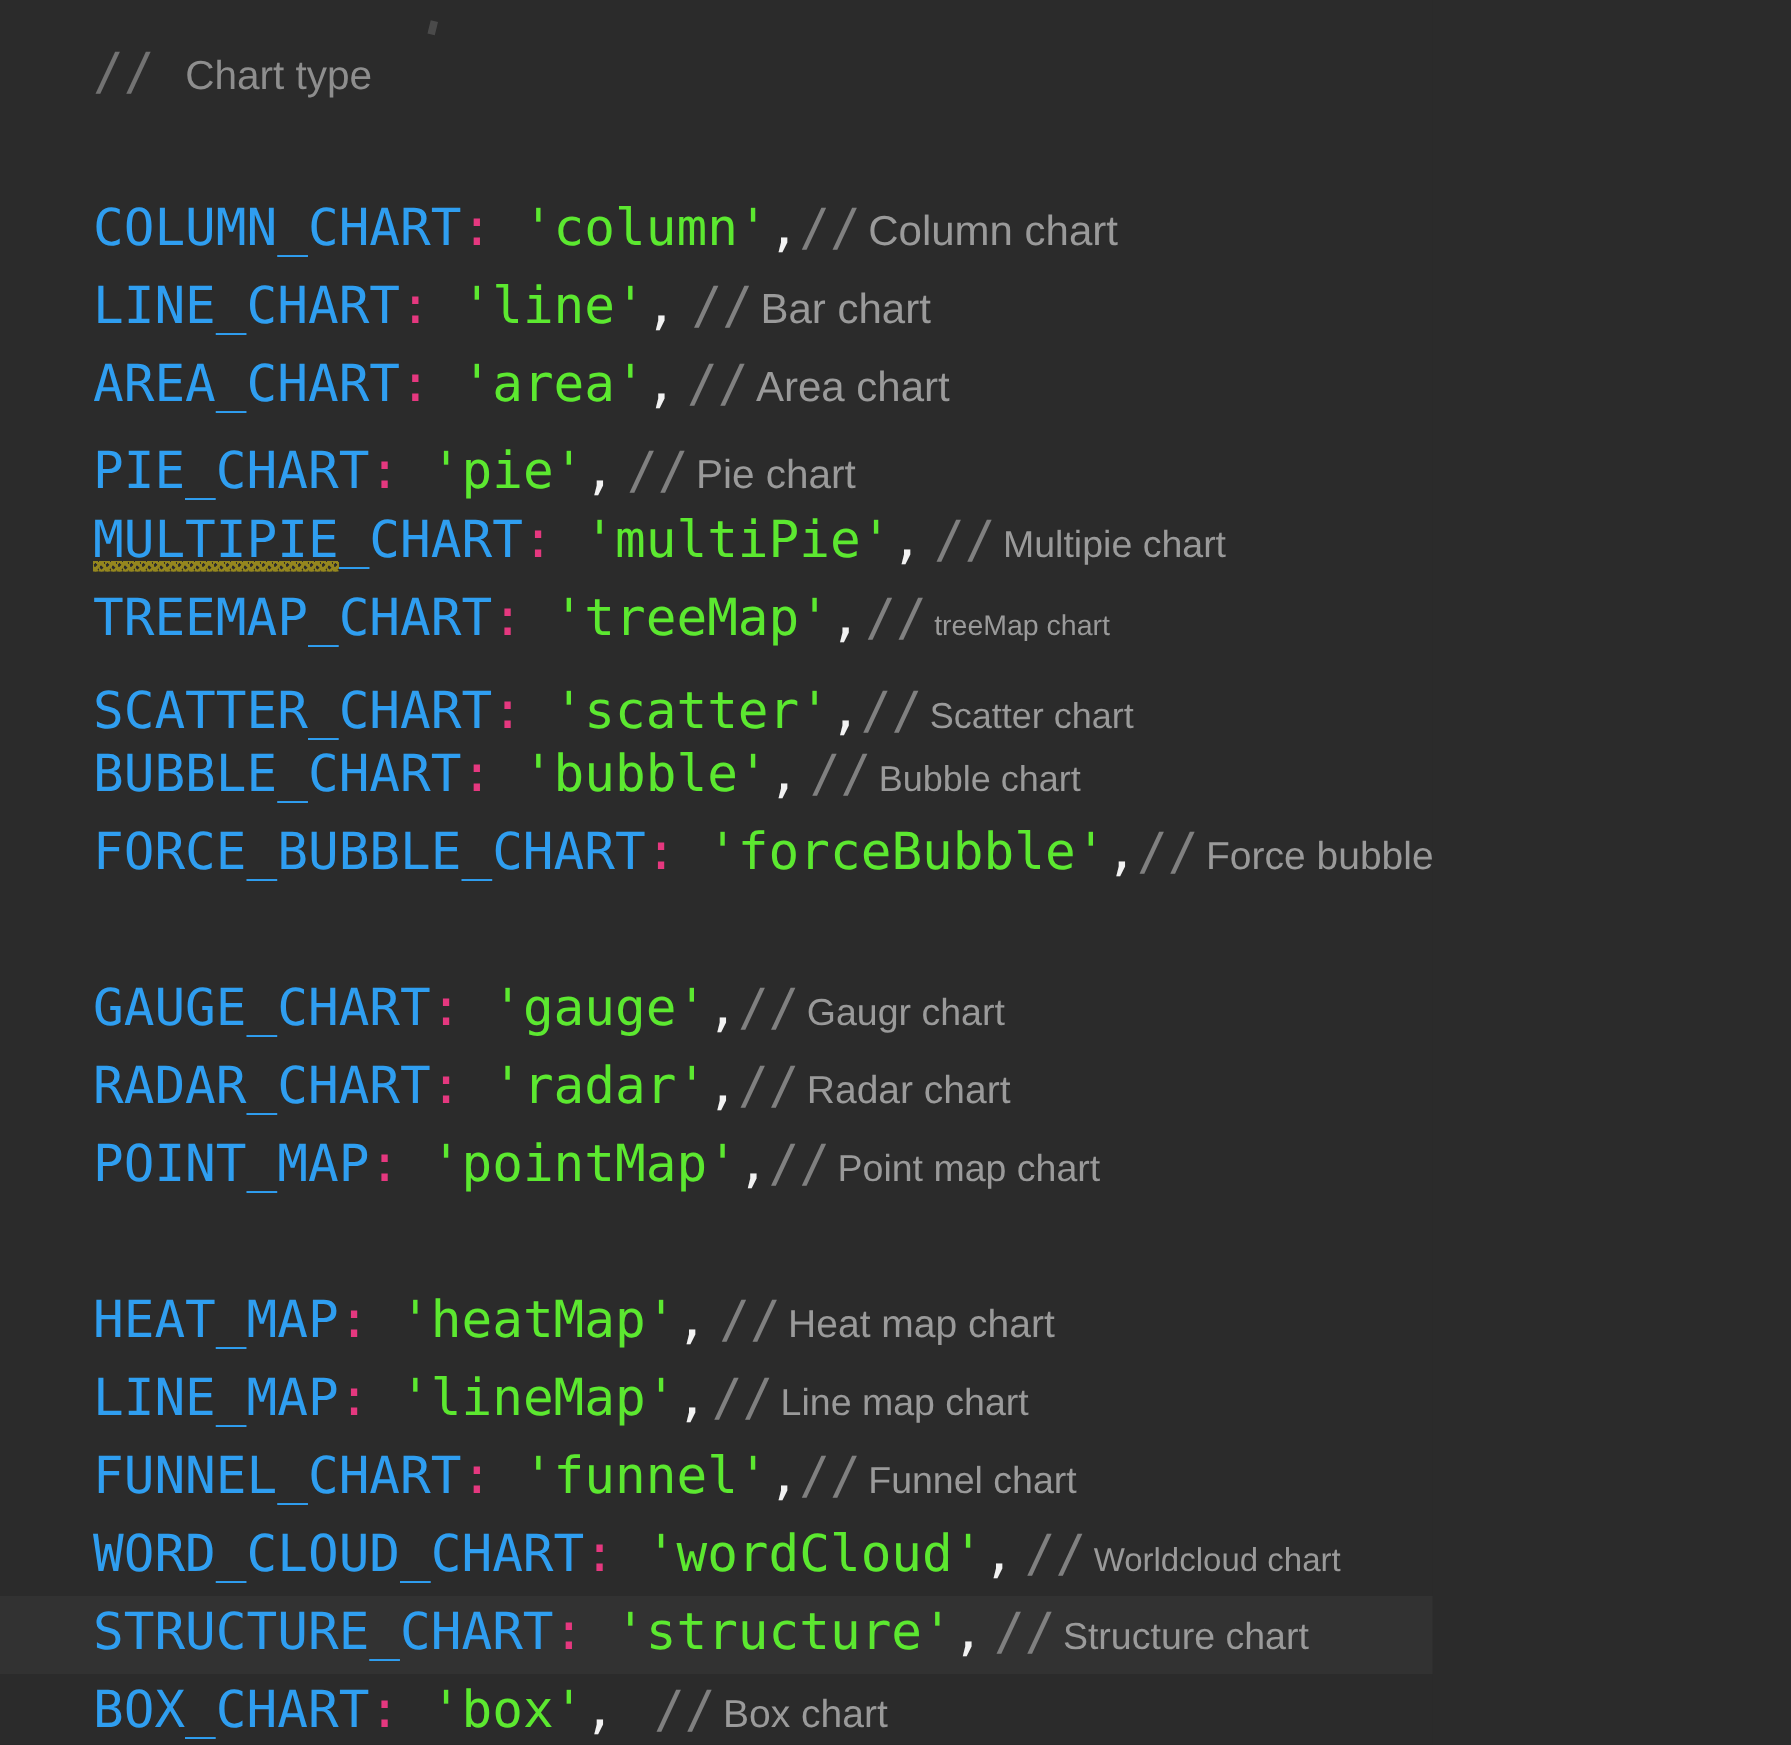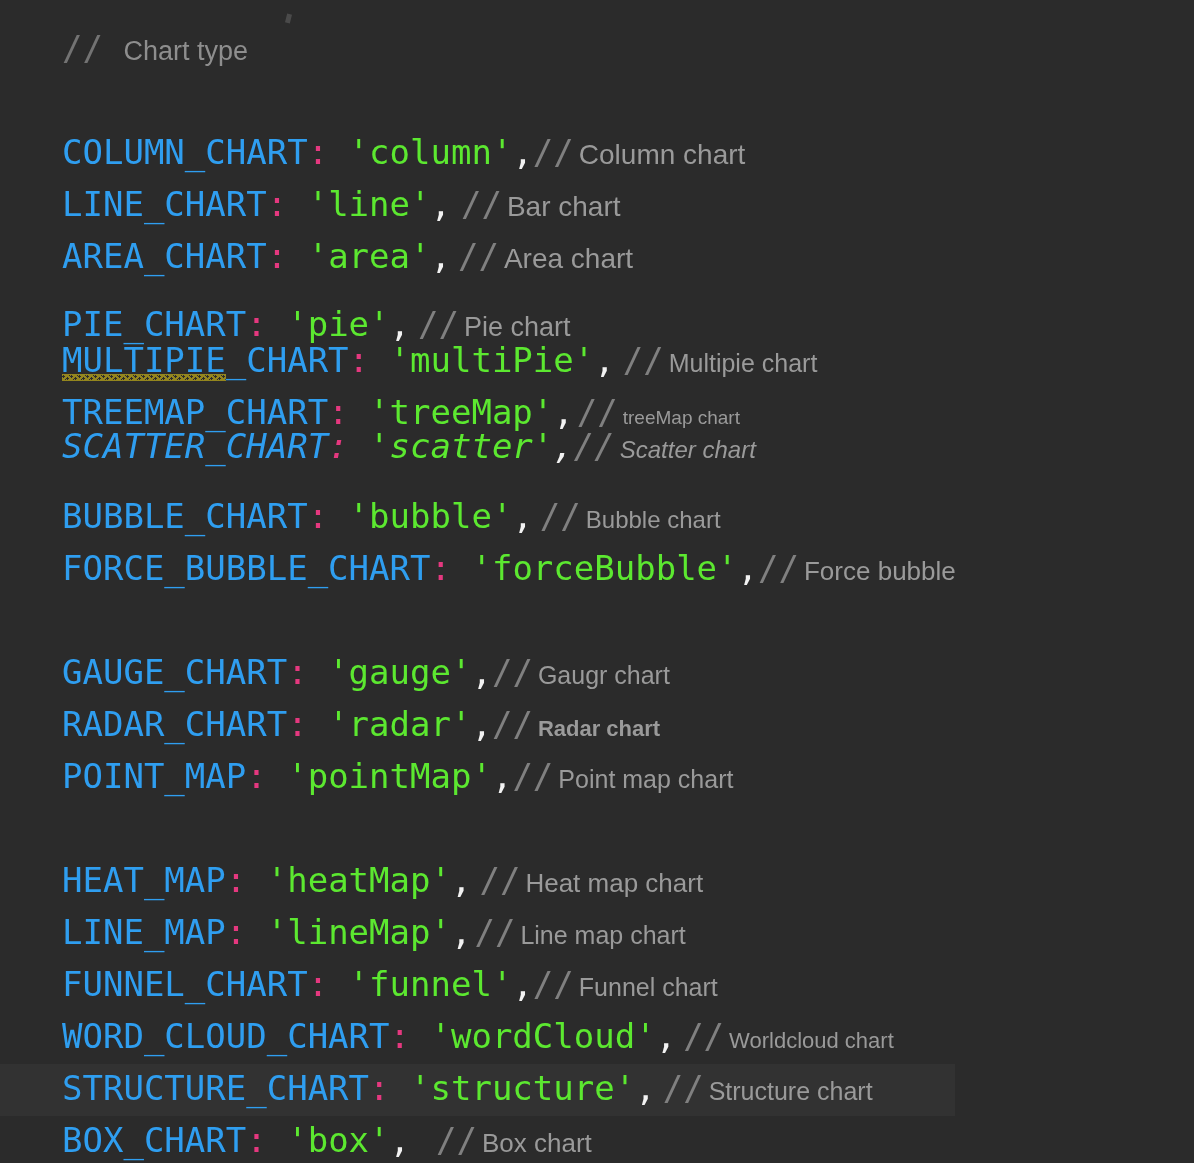--- a/index.html
+++ b/index.html
@@ -85,29 +85,29 @@
 </style>
 </head>
 <body>
 
 <div id="editor">
 
 <div class="code-line header-comment" style="top: 22px;"><span class="tok-slashes">//</span> <span class="tok-comment" style="font-size:27px;">Chart type</span></div>
     <div class="code-line" style="top: 126px;"><span class="tok-key">COLUMN_CHART</span><span class="tok-colon">:</span> <span class="tok-string">'column'</span><span class="tok-punct">,</span><span class="tok-slashes">//</span><span class="tok-comment" style="font-size:28px;padding-left:5px;">Column chart</span></div>
     <div class="code-line" style="top: 178px;"><span class="tok-key">LINE_CHART</span><span class="tok-colon">:</span> <span class="tok-string">'line'</span><span class="tok-punct">,</span><span style="display:inline-block;width:10px;"> </span><span class="tok-slashes">//</span><span class="tok-comment" style="font-size:28px;padding-left:5px;">Bar chart</span></div>
     <div class="code-line" style="top: 230px;"><span class="tok-key">AREA_CHART</span><span class="tok-colon">:</span> <span class="tok-string">'area'</span><span class="tok-punct">,</span><span style="display:inline-block;width:7px;"> </span><span class="tok-slashes">//</span><span class="tok-comment" style="font-size:28px;padding-left:5px;">Area chart</span></div>
-    <div class="code-line" style="top: 298px;"><span class="tok-key">PIE_CHART</span><span class="tok-colon">:</span> <span class="tok-string">'pie'</span><span class="tok-punct">,</span><span style="display:inline-block;width:8px;"> </span><span class="tok-slashes">//</span><span class="tok-comment" style="font-size:27px;padding-left:5px;">Pie chart</span></div>
+    <div class="code-line" style="top: 288px;"><span class="tok-key">PIE_CHART</span><span class="tok-colon">:</span> <span class="tok-string">'pie'</span><span class="tok-punct">,</span><span style="display:inline-block;width:8px;"> </span><span class="tok-slashes">//</span><span class="tok-comment" style="font-size:27px;padding-left:5px;">Pie chart</span></div>
     <div class="code-line" style="top: 334px;"><span class="tok-key">MULTIPIE_CHART</span><span class="tok-colon">:</span> <span class="tok-string">'multiPie'</span><span class="tok-punct">,</span><span style="display:inline-block;width:8px;"> </span><span class="tok-slashes">//</span><span class="tok-comment" style="font-size:25px;padding-left:5px;">Multipie chart</span></div>
     <div class="squiggle" style="left: 62px; width: 163.766px; top: 374px;"></div>
     <div class="code-line" style="top: 386px;"><span class="tok-key">TREEMAP_CHART</span><span class="tok-colon">:</span> <span class="tok-string">'treeMap'</span><span class="tok-punct">,</span><span style="display:inline-block;width:3px;"> </span><span class="tok-slashes">//</span><span class="tok-comment" style="font-size:19px;padding-left:5px;">treeMap chart</span></div>
-    <div class="code-line" style="top: 420px; font-style: italic;"><span class="tok-key">SCATTER_CHART</span><span class="tok-colon">:</span> <span class="tok-string">'scatter'</span><span class="tok-punct">,</span><span class="tok-slashes">//</span><span class="tok-comment" style="font-size:24px;padding-left:5px;">Scatter chart</span></div>
+    <div class="code-line" style="top: 448px;"><span class="tok-key">SCATTER_CHART</span><span class="tok-colon">:</span> <span class="tok-string">'scatter'</span><span class="tok-punct">,</span><span class="tok-slashes">//</span><span class="tok-comment" style="font-size:24px;padding-left:5px;">Scatter chart</span></div>
     <div class="code-line" style="top: 490px;"><span class="tok-key">BUBBLE_CHART</span><span class="tok-colon">:</span> <span class="tok-string">'bubble'</span><span class="tok-punct">,</span><span style="display:inline-block;width:7px;"> </span><span class="tok-slashes">//</span><span class="tok-comment" style="font-size:24px;padding-left:5px;">Bubble chart</span></div>
     <div class="code-line" style="top: 542px;"><span class="tok-key">FORCE_BUBBLE_CHART</span><span class="tok-colon">:</span> <span class="tok-string">'forceBubble'</span><span class="tok-punct">,</span><span class="tok-slashes">//</span><span class="tok-comment" style="font-size:26px;padding-left:5px;">Force bubble chart</span></div>
     <div class="code-line" style="top: 646px;"><span class="tok-key">GAUGE_CHART</span><span class="tok-colon">:</span> <span class="tok-string">'gauge'</span><span class="tok-punct">,</span><span class="tok-slashes">//</span><span class="tok-comment" style="font-size:25px;padding-left:5px;">Gaugr chart</span></div>
-    <div class="code-line" style="top: 698px;"><span class="tok-key">RADAR_CHART</span><span class="tok-colon">:</span> <span class="tok-string">'radar'</span><span class="tok-punct">,</span><span class="tok-slashes">//</span><span class="tok-comment" style="font-size:22px;padding-left:5px;font-weight:bold;">Radar chart</span></div>
+    <div class="code-line" style="top: 698px;"><span class="tok-key">RADAR_CHART</span><span class="tok-colon">:</span> <span class="tok-string">'radar'</span><span class="tok-punct">,</span><span class="tok-slashes">//</span><span class="tok-comment" style="font-size:26px;padding-left:5px;">Radar chart</span></div>
     <div class="code-line" style="top: 750px;"><span class="tok-key">POINT_MAP</span><span class="tok-colon">:</span> <span class="tok-string">'pointMap'</span><span class="tok-punct">,</span><span class="tok-slashes">//</span><span class="tok-comment" style="font-size:25px;padding-left:5px;">Point map chart</span></div>
     <div class="code-line" style="top: 854px;"><span class="tok-key">HEAT_MAP</span><span class="tok-colon">:</span> <span class="tok-string">'heatMap'</span><span class="tok-punct">,</span><span style="display:inline-block;width:8px;"> </span><span class="tok-slashes">//</span><span class="tok-comment" style="font-size:26px;padding-left:5px;">Heat map chart</span></div>
     <div class="code-line" style="top: 906px;"><span class="tok-key">LINE_MAP</span><span class="tok-colon">:</span> <span class="tok-string">'lineMap'</span><span class="tok-punct">,</span><span style="display:inline-block;width:3px;"> </span><span class="tok-slashes">//</span><span class="tok-comment" style="font-size:25px;padding-left:5px;">Line map chart</span></div>
     <div class="code-line" style="top: 958px;"><span class="tok-key">FUNNEL_CHART</span><span class="tok-colon">:</span> <span class="tok-string">'funnel'</span><span class="tok-punct">,</span><span class="tok-slashes">//</span><span class="tok-comment" style="font-size:25px;padding-left:5px;">Funnel chart</span></div>
     <div class="code-line" style="top: 1010px;"><span class="tok-key">WORD_CLOUD_CHART</span><span class="tok-colon">:</span> <span class="tok-string">'wordCloud'</span><span class="tok-punct">,</span><span style="display:inline-block;width:7px;"> </span><span class="tok-slashes">//</span><span class="tok-comment" style="font-size:22px;padding-left:5px;">Worldcloud chart</span></div>
     <div class="line-highlight" style="top: 1064px; height: 52px;"></div>
     <div class="code-line" style="top: 1062px;"><span class="tok-key">STRUCTURE_CHART</span><span class="tok-colon">:</span> <span class="tok-string">'structure'</span><span class="tok-punct">,</span><span style="display:inline-block;width:7px;"> </span><span class="tok-slashes">//</span><span class="tok-comment" style="font-size:25px;padding-left:5px;">Structure chart</span></div>
     <div class="code-line" style="top: 1114px;"><span class="tok-key">BOX_CHART</span><span class="tok-colon">:</span> <span class="tok-string">'box'</span><span class="tok-punct">,</span><span style="display:inline-block;width:26px;"> </span><span class="tok-slashes">//</span><span class="tok-comment" style="font-size:26px;padding-left:5px;">Box chart</span></div>
     <div class="artifact" style="left: 286px; top: 14px;"></div>
   </div>

